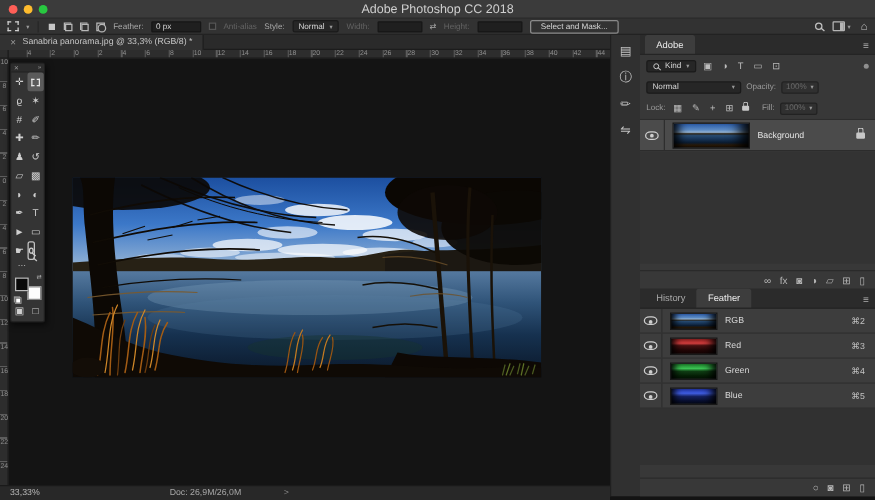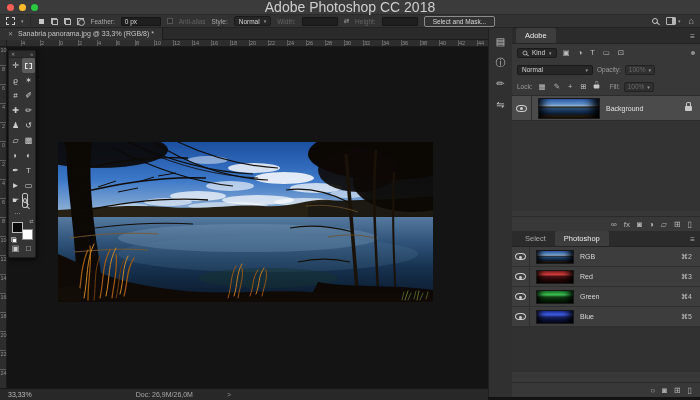--- a/index.html
+++ b/index.html
@@ -7,21 +7,21 @@
        font-family:"Liberation Sans",sans-serif;-webkit-font-smoothing:antialiased;}
   .app *{box-sizing:border-box;}
 
   
   .titlebar{position:absolute;left:0;top:0;width:700px;height:15px;background:#3b3b3b;
             border-bottom:1px solid #2a2a2a;}
   .traffic{position:absolute;left:7px;top:4px;display:flex;gap:5px;}
   .tl{width:7px;height:7px;border-radius:50%;display:inline-block;}
   .tl.red{background:#ff5f57;} .tl.yellow{background:#febc2e;} .tl.green{background:#28c840;}
   .win-title{position:absolute;left:0;right:0;top:0;height:15px;line-height:15px;text-align:center;
-             font-size:14px;color:#cfcfcf;}
+             font-size:10px;color:#cfcfcf;}
 
   
   .optionsbar{position:absolute;left:0;top:15px;width:700px;height:13px;background:#323232;
               border-bottom:1px solid #222;display:flex;align-items:center;gap:6px;
               padding:0 6px;font-size:6.5px;color:#a8a8a8;}
   .marq-mini{width:9px;height:8px;border:1px dashed #cfcfcf;display:inline-block;}
   .chev{font-size:5px;color:#9a9a9a;}
   .osep{width:1px;height:9px;background:#262626;}
   .bool{display:flex;gap:4px;align-items:center;}
   .bi{width:9px;height:9px;display:inline-flex;align-items:center;justify-content:center;position:relative;}
@@ -529,22 +529,22 @@
         <span class="fico">◙</span>
         <span class="fico">◑</span>
         <span class="fico">▱</span>
         <span class="fico">⊞</span>
         <span class="fico">▯</span>
     </div>
   </div>
 
   <div class="panel channels-panel">
     <div class="panel-tabs">
-      <span class="ptab">Select</span>
-      <span class="ptab active">Photoshop</span>
+      <span class="ptab">History</span>
+      <span class="ptab active">Feather</span>
       <span class="pmenu">≡</span>
     </div>
     <div class="ch-row rgb">
         <span class="eye-cell">
           <span class="eye"></span>
         </span>
         <span class="thumb-sm"></span>
         <span class="ch-name">RGB</span>
         <span class="ch-short">⌘2</span>
       </div>

